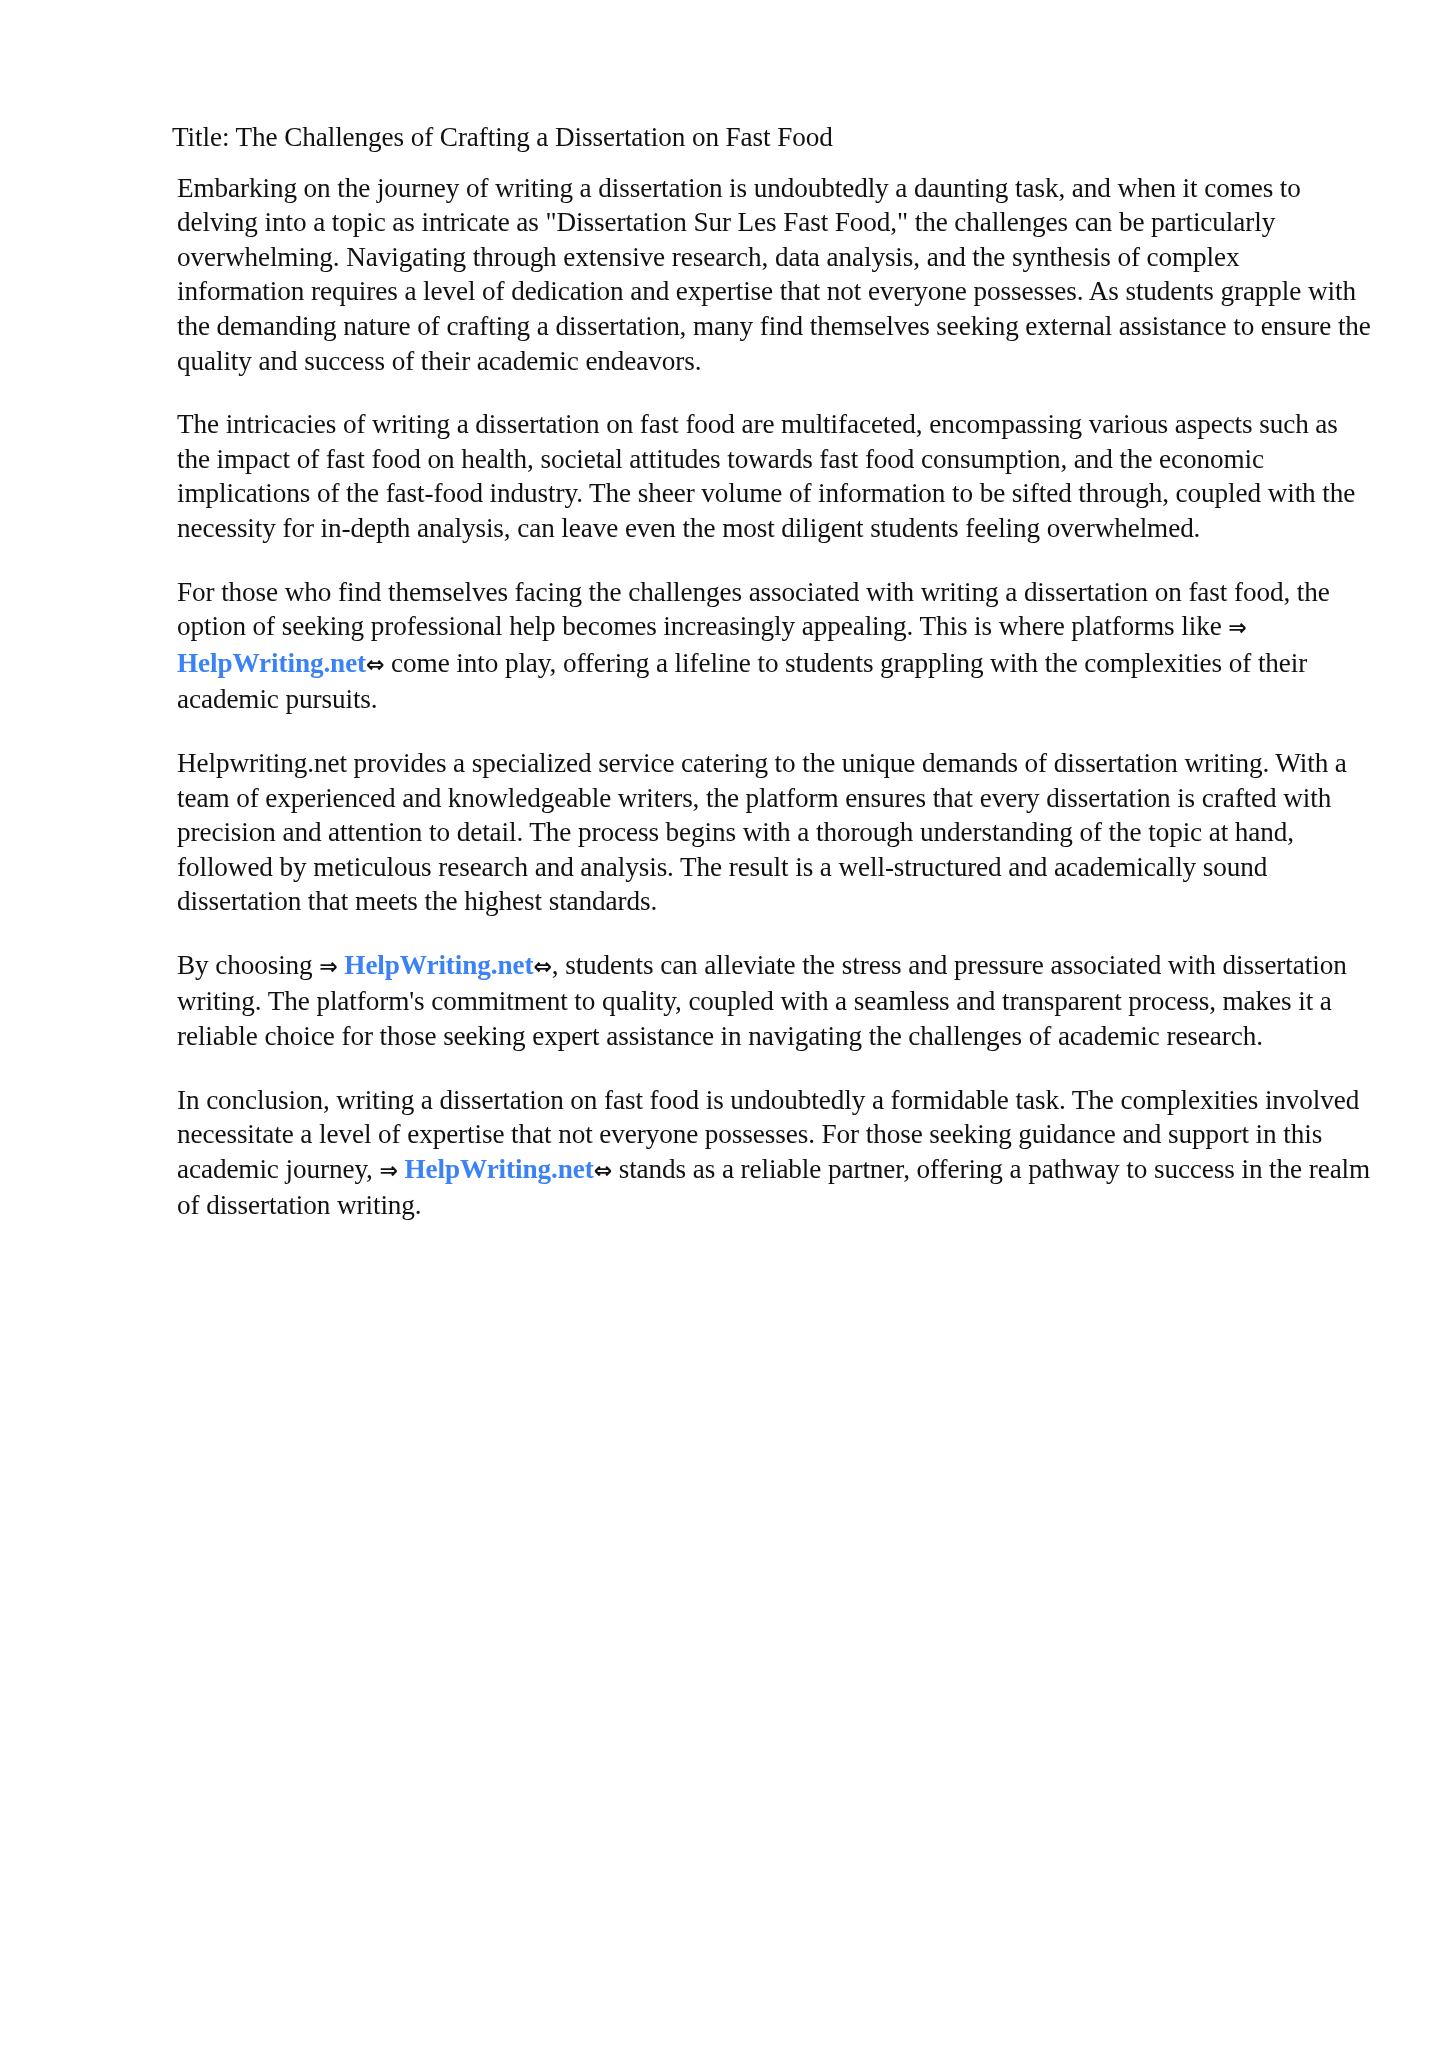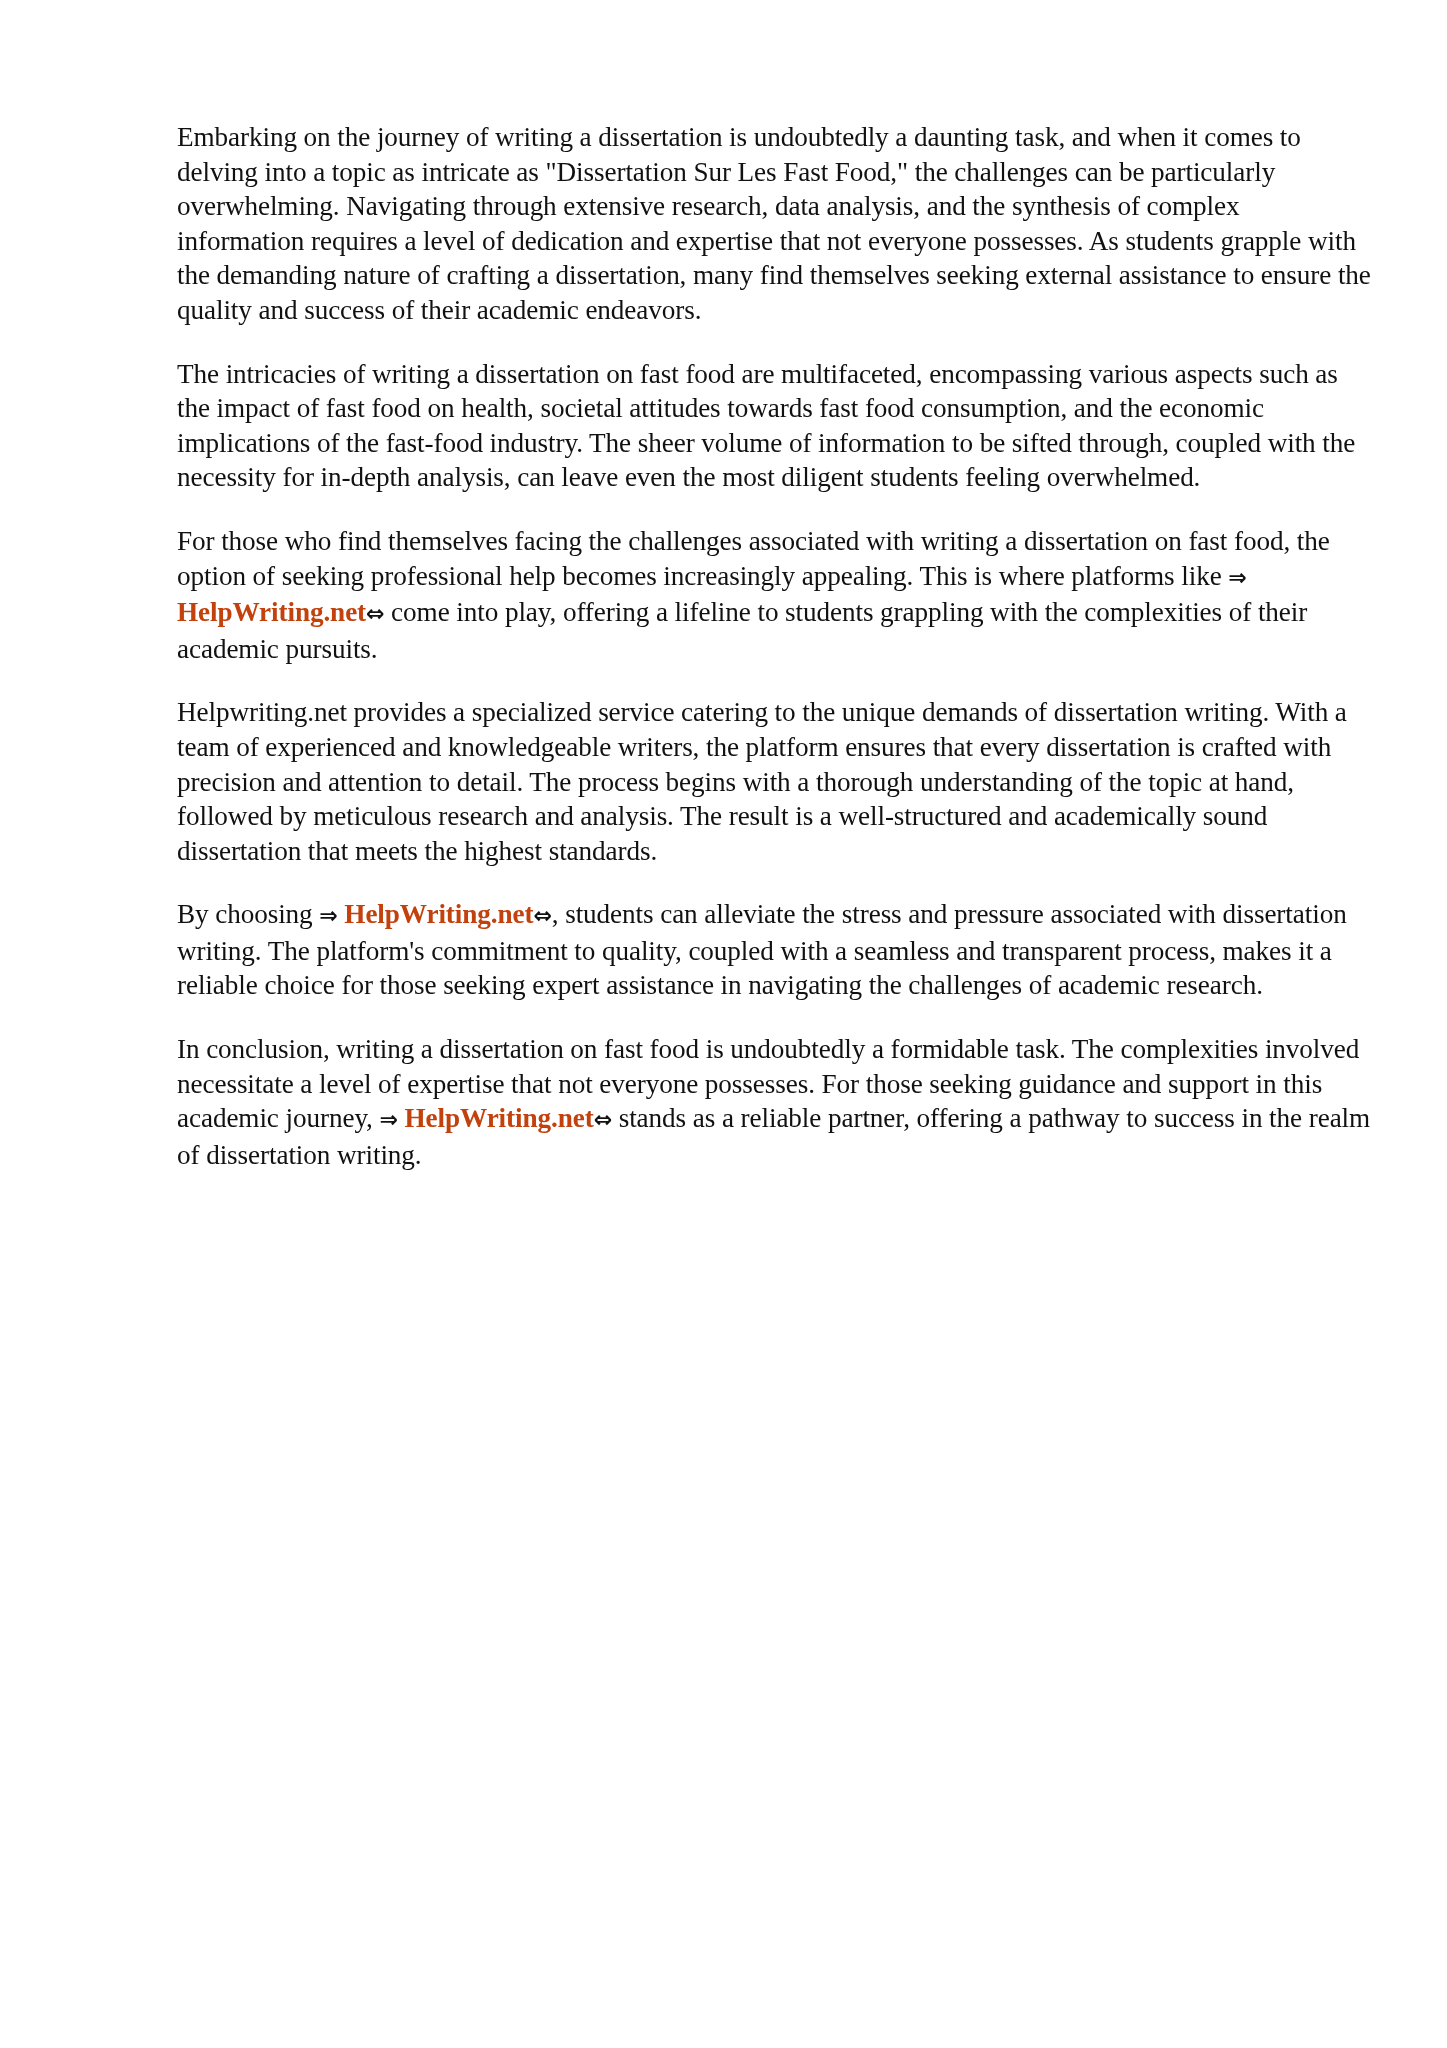--- a/index.html
+++ b/index.html
@@ -10,27 +10,28 @@
       top: 120px;
       width: 1200px;
       font-family: "Liberation Serif", serif;
       font-size: 27.2px;
       line-height: 34.6px;
       color: #111111;
       letter-spacing: -0.1px;
     }
     .title { margin: 0 0 16px 0; font-weight: normal; font-size: 27.2px; }
     .para { margin: 0 0 29px 5px; }
-    .link { color: #c2410c; font-weight: bold; text-decoration: none; }
+    .link { color: #3b82f6; font-weight: bold; text-decoration: none; }
     .arrow { font-family: "DejaVu Sans", sans-serif; font-size: 22px; font-weight: bold; }
   </style>
 </head>
 <body>
 
 <div class="page">
+  <p class="title">Title: The Challenges of Crafting a Dissertation on Fast Food</p>
 
   <p class="para">Embarking on the journey of writing a dissertation is undoubtedly a daunting task, and when it comes to delving into a topic as intricate as "Dissertation Sur Les Fast Food," the challenges can be particularly overwhelming. Navigating through extensive research, data analysis, and the synthesis of complex information requires a level of dedication and expertise that not everyone possesses. As students grapple with the demanding nature of crafting a dissertation, many find themselves seeking external assistance to ensure the quality and success of their academic endeavors.</p>
 
   <p class="para">The intricacies of writing a dissertation on fast food are multifaceted, encompassing various aspects such as the impact of fast food on health, societal attitudes towards fast food consumption, and the economic implications of the fast-food industry. The sheer volume of information to be sifted through, coupled with the necessity for in-depth analysis, can leave even the most diligent students feeling overwhelmed.</p>
 
   <p class="para"><span>For those who find themselves facing the challenges associated with writing a dissertation on fast food, the option of seeking professional help becomes increasingly appealing. This is where platforms like </span><span class="arrow">⇒</span> <a class="link">HelpWriting.net</a><span class="arrow">⇔</span><span> come into play, offering a lifeline to students grappling with the complexities of their academic pursuits.</span></p>
 
   <p class="para">Helpwriting.net provides a specialized service catering to the unique demands of dissertation writing. With a team of experienced and knowledgeable writers, the platform ensures that every dissertation is crafted with precision and attention to detail. The process begins with a thorough understanding of the topic at hand, followed by meticulous research and analysis. The result is a well-structured and academically sound dissertation that meets the highest standards.</p>
 
   <p class="para"><span>By choosing </span><span class="arrow">⇒</span> <a class="link">HelpWriting.net</a><span class="arrow">⇔</span><span>, students can alleviate the stress and pressure associated with dissertation writing. The platform's commitment to quality, coupled with a seamless and transparent process, makes it a reliable choice for those seeking expert assistance in navigating the challenges of academic research.</span></p>

